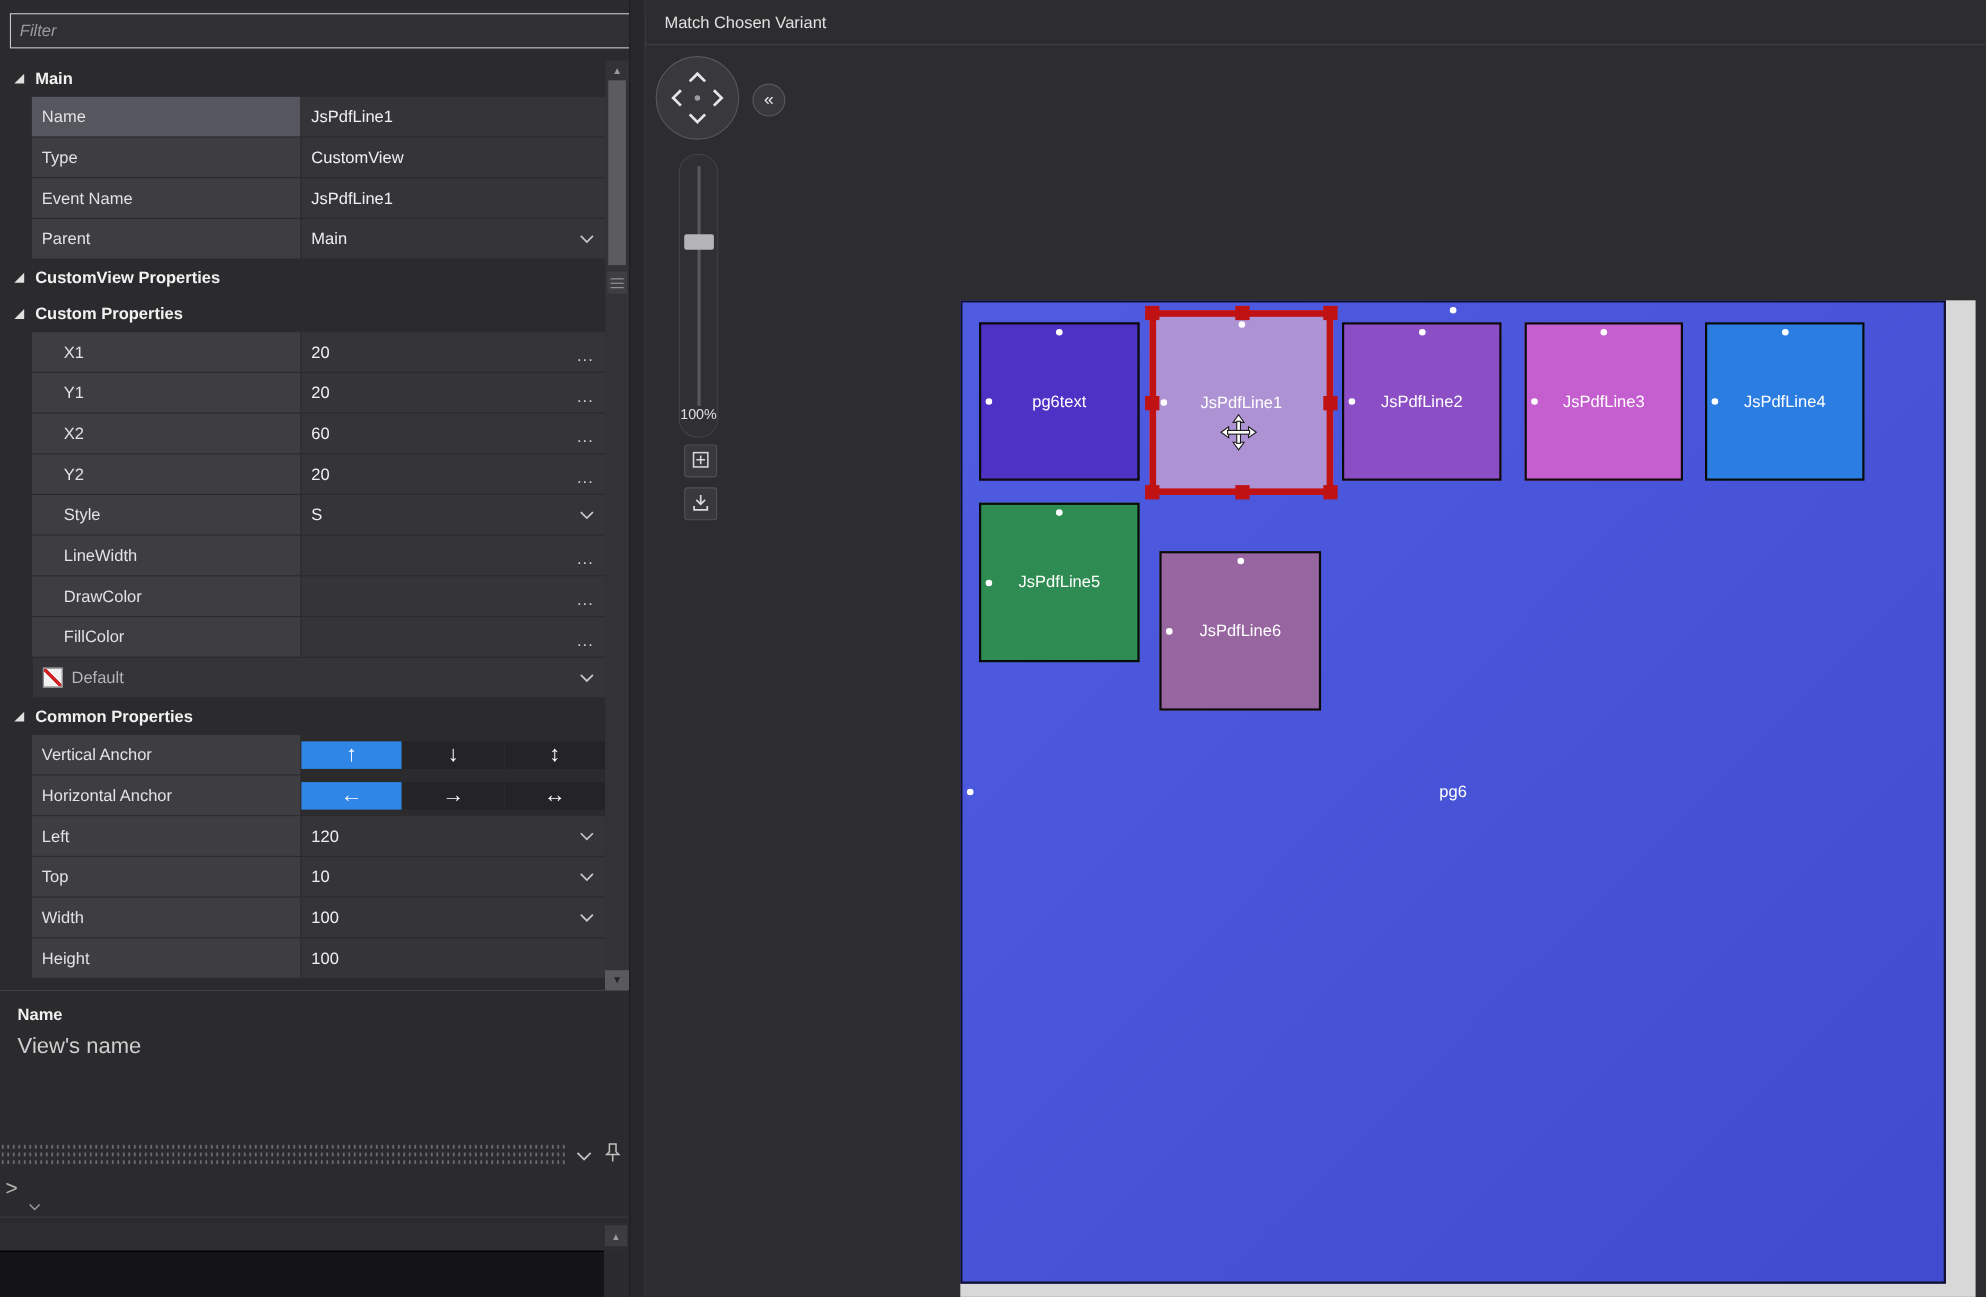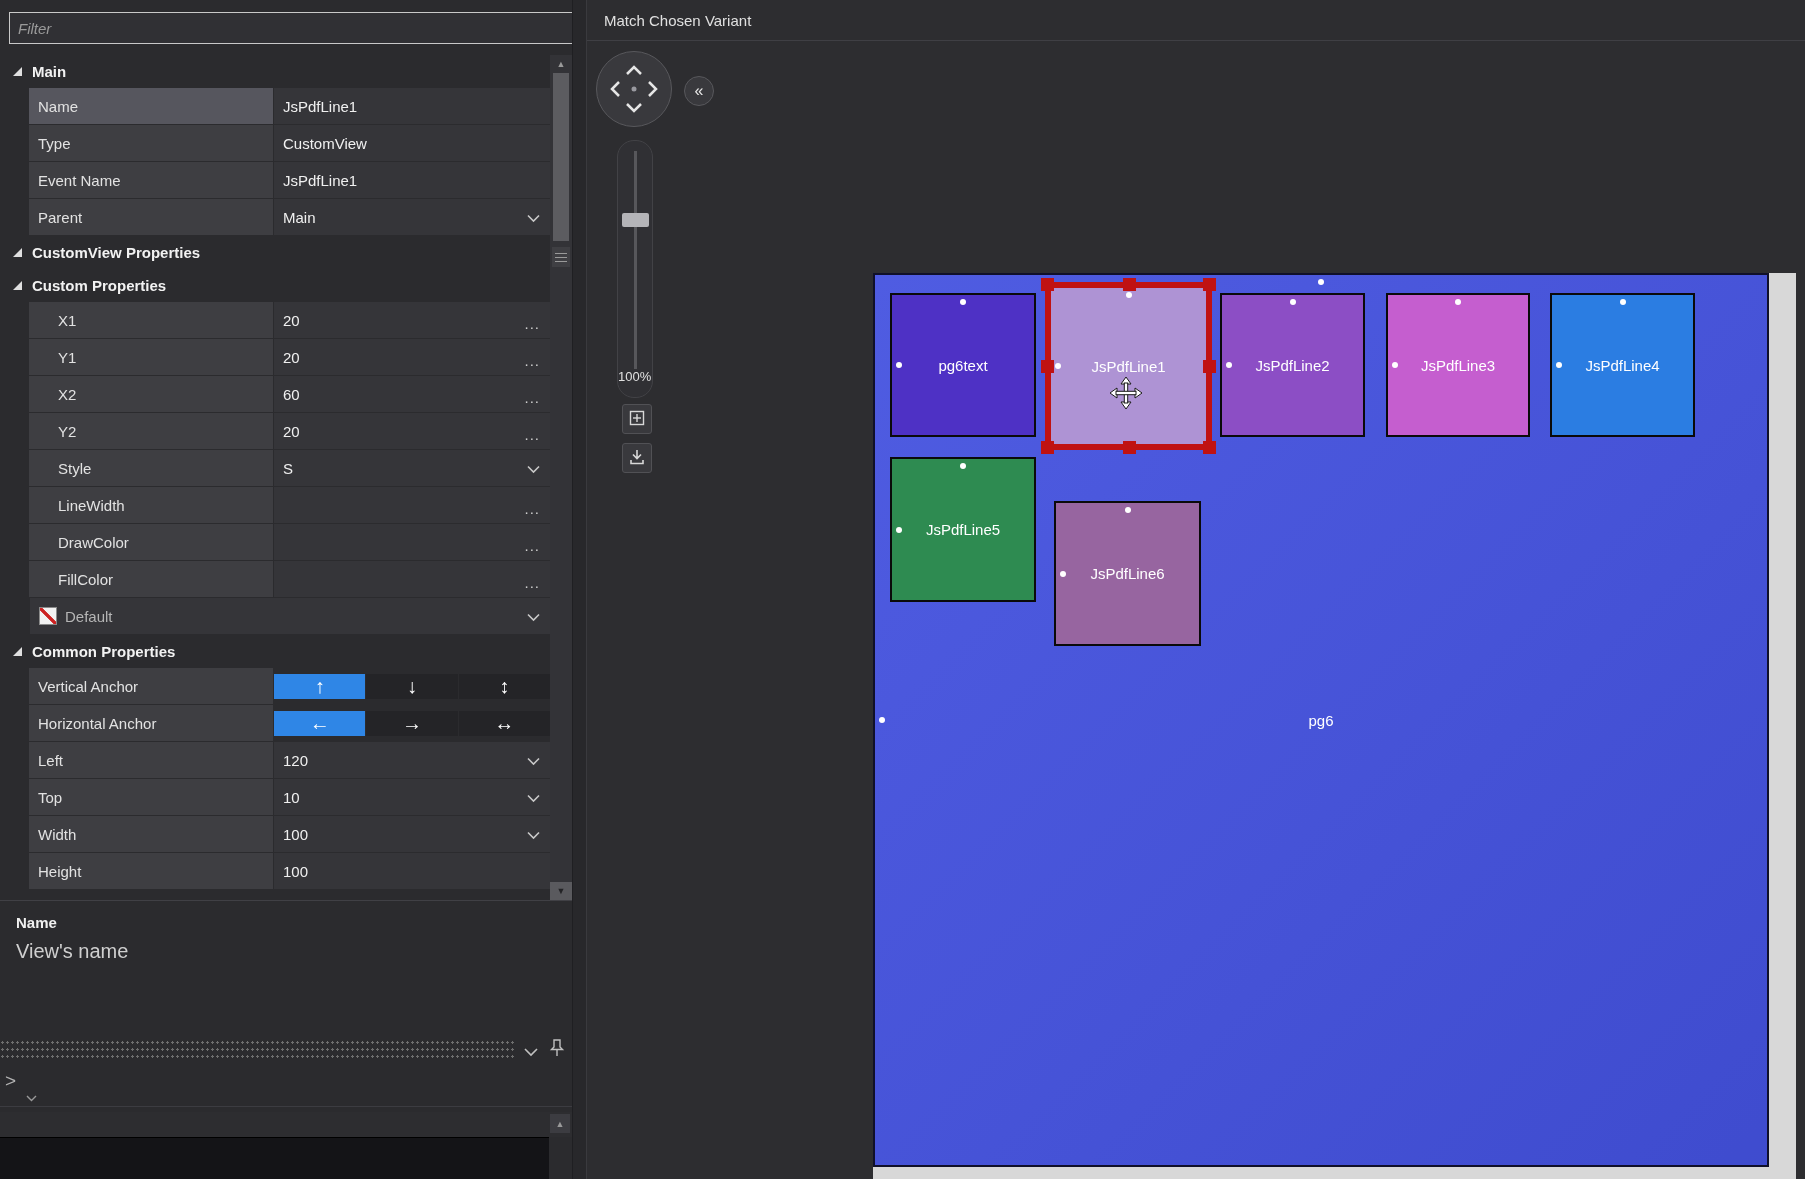--- a/index.html
+++ b/index.html
@@ -70,21 +70,21 @@
   #splitter { position:absolute; left:572px; top:0; width:15px; height:1179px; background:#28282b; border-left:1px solid #1f1f22; border-right:1px solid #3a3a3e; cursor:col-resize; }
   
   #canvas-area { position:absolute; left:587px; top:0; right:0; height:1179px; background:#2d2d30; }
   .canvas-header { height:41px; line-height:41px; padding-left:17px; color:#e0e0e0; border-bottom:1px solid #3f3f44; }
   .navpad { position:absolute; left:9px; top:51px; width:76px; height:76px; border-radius:50%; background:#39393d; border:1px solid #58585c; cursor:pointer; }
   .pl { fill:none; stroke:#e6e6e6; stroke-width:2.5; }
   .collapse { position:absolute; left:97px; top:76px; width:30px; height:30px; border-radius:50%; background:#39393d; border:1px solid #58585c; color:#e8e8e8; font-size:16px; line-height:26px; text-align:center; padding:0; cursor:pointer; font-family:inherit; }
   .zoomwrap { position:absolute; left:30px; top:140px; width:36px; height:258px; background:#303034; border:1px solid #424246; border-radius:17px; }
   .groove { position:absolute; left:16px; top:10px; width:3px; height:218px; background:#57575b; }
   .zthumb { position:absolute; left:4px; top:72px; width:27px; height:14px; background:#b4b4b8; border-radius:2px; cursor:pointer; }
-  .zlabel { position:absolute; left:0; width:100%; top:228px; text-align:left; font-size:13px; color:#e0e0e0; }
+  .zlabel { position:absolute; left:0; width:100%; top:228px; text-align:center; font-size:13px; color:#e0e0e0; }
   .tool-btn { position:absolute; left:35px; width:30px; height:30px; background:#39393d; border:1px solid #515155; border-radius:3px; display:flex; align-items:center; justify-content:center; padding:0; cursor:pointer; }
   .tool-btn.fit { top:404px; }
   .tool-btn.save { top:443px; }
   
   .backdrop { position:absolute; left:286px; top:273px; width:923px; height:906px; background:#d8d8d8; }
   .page { position:absolute; left:0; top:0; width:896px; height:894px; border:2px solid #10102a; }
   .page::after { content:""; position:absolute; inset:0; background:linear-gradient(135deg, rgba(255,255,255,0.06), rgba(0,0,0,0.08)); pointer-events:none; }
   .plabel { position:absolute; left:50%; top:50%; transform:translate(-50%,-50%); color:#fff; z-index:2; }
   .dot { position:absolute; width:6px; height:6px; border-radius:50%; background:#fff; z-index:3; }
   .pdt { left:calc(50% - 3px); top:4px; }

